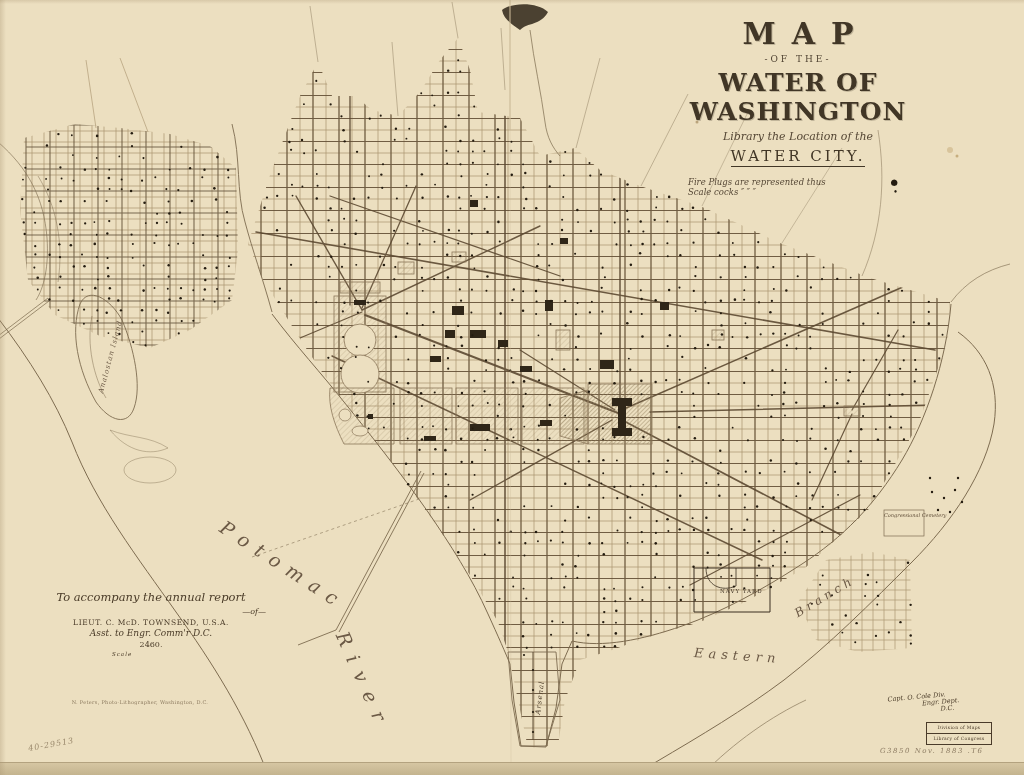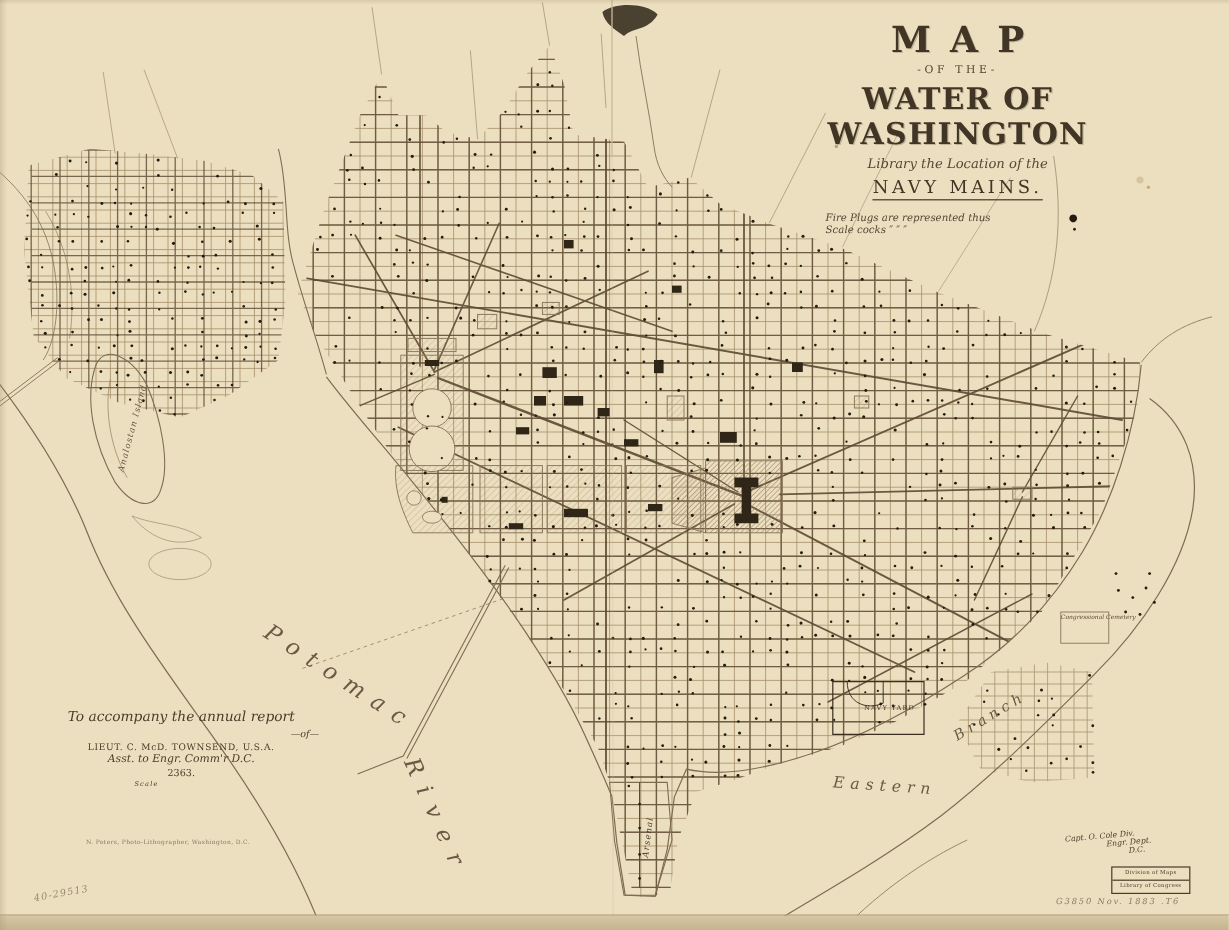--- a/index.html
+++ b/index.html
@@ -1298,39 +1298,39 @@
   <div class="lbl lab-navyyard">NAVY YARD</div>
   <div class="lbl lab-arsenal">Arsenal</div>
   <div class="lbl lab-analostan">Analostan Island</div>
   <div class="lbl lab-cemetery">Congressional Cemetery</div>
 
   <div class="title-block">
     <div class="t-map">MAP</div>
     <div class="t-ofthe">-OF THE-</div>
     <div class="t-city">WATER OF WASHINGTON</div>
     <div class="t-showing">Library the Location of the</div>
-    <div><span class="t-mains">NAVY MAINS.</span></div>
+    <div><span class="t-mains">WATER CITY.</span></div>
     <div class="legend">
       <div class="legend-row">
         <span>Fire Plugs are represented thus</span>
         <span class="legend-sym">●</span>
       </div>
       <div class="legend-row">
         <span>Scale cocks   ″      ″      ″</span>
         <span class="legend-sym">•</span>
       </div>
     </div>
   </div>
 
   <div class="anno-block">
     <div class="a1">To accompany the annual report</div>
     <div class="a2">—of—</div>
     <div class="a3">LIEUT. C. McD. TOWNSEND, U.S.A.</div>
     <div class="a4">Asst. to Engr. Comm'r D.C.</div>
-    <div class="a5">2363.</div>
+    <div class="a5">2460.</div>
   </div>
   <div class="scale-label">Scale</div>
   <div class="imprint">N. Peters, Photo-Lithographer, Washington, D.C.</div>
 
   <div class="corner-num">40-29513</div>
   <div class="signature">
     <div class="s1">Capt. O. Cole Div.</div>
     <div class="s2">Engr. Dept.</div>
     <div class="s3">D.C.</div>
   </div>

